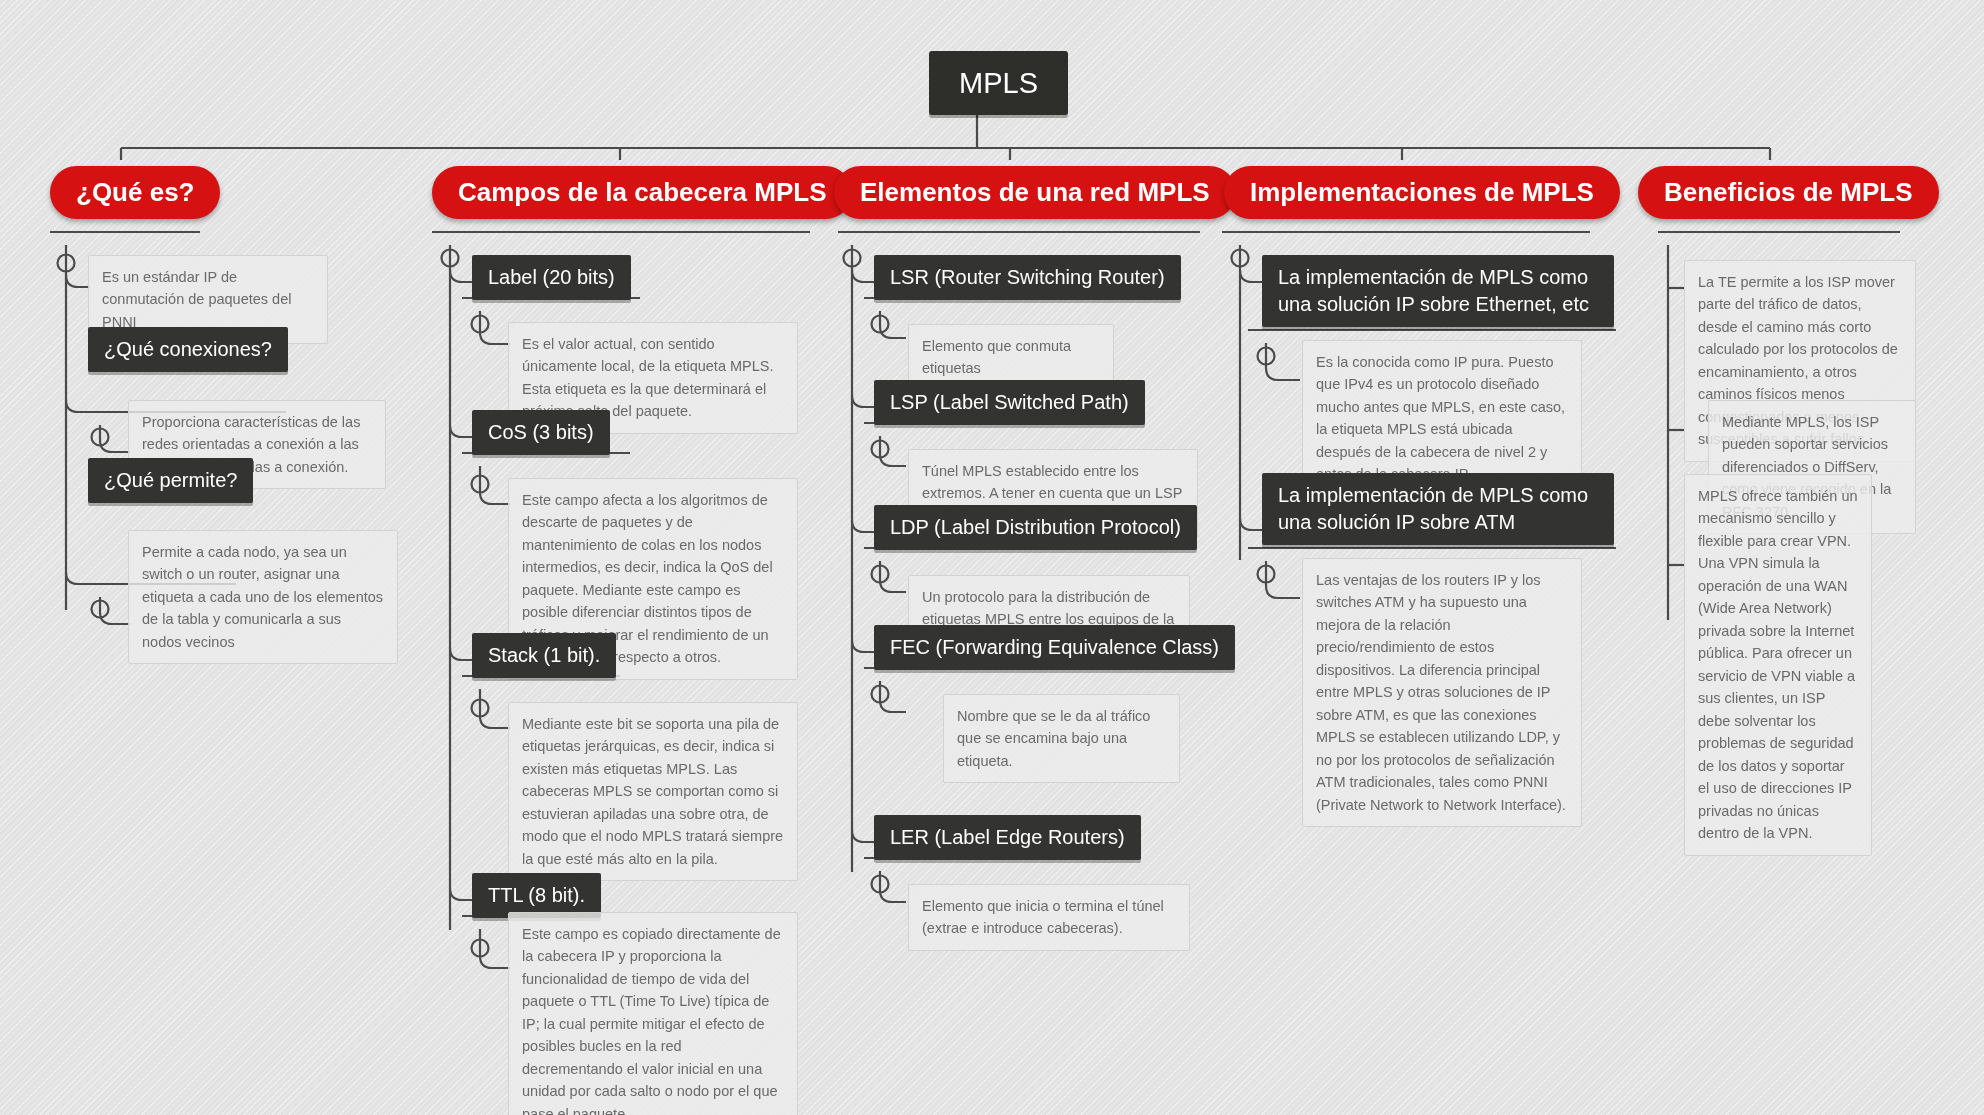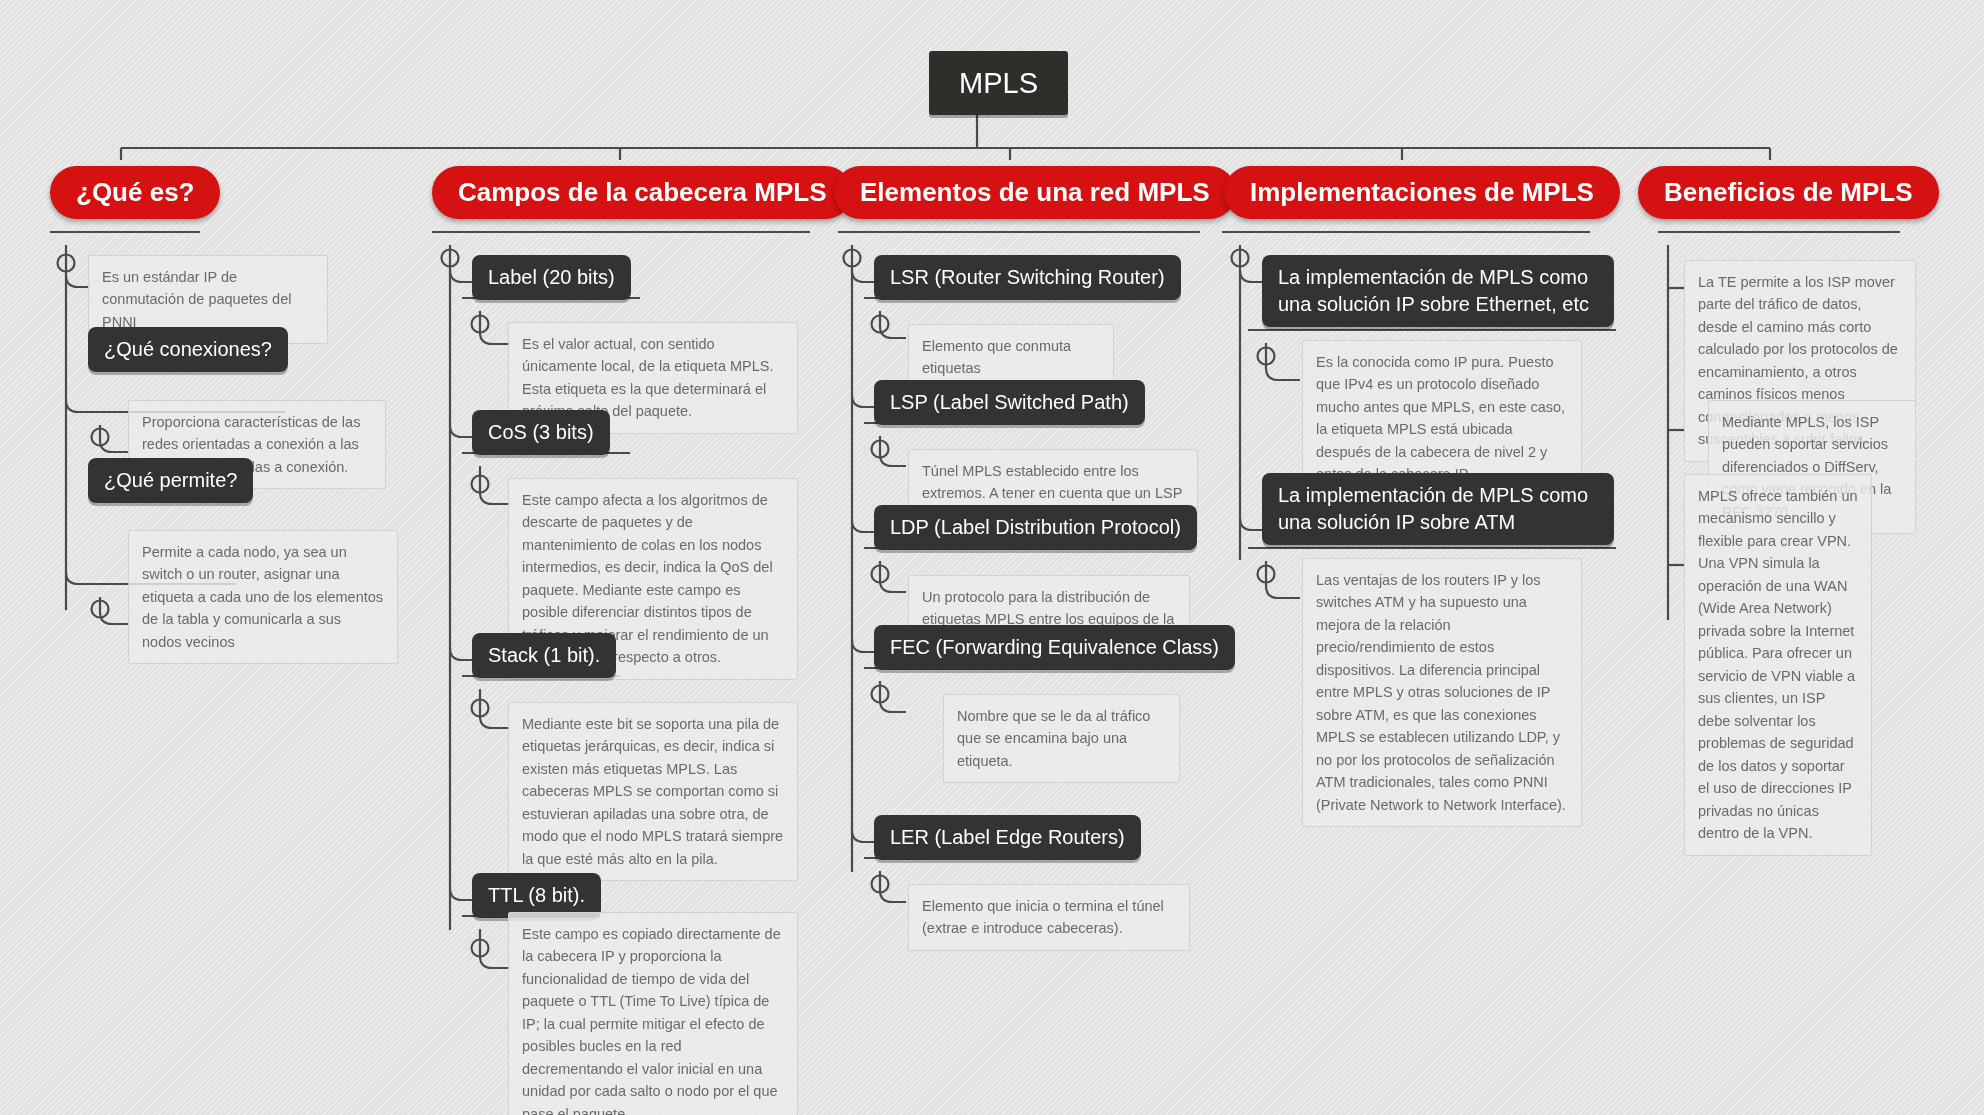--- a/index.html
+++ b/index.html
@@ -49,21 +49,21 @@
     box-shadow: 0 3px 5px rgba(0,0,0,0.30);
     white-space: nowrap;
     text-align: center;
     font-weight: bold;
   }
 
   
   .darkbox {
     background: #333331;
     color: #ffffff;
-    border-radius: 8px;
+    border-radius: 2px;
     padding: 9px 16px;
     font-size: 20px;
     line-height: 1.35;
     box-shadow: 0 3px 0 rgba(0,0,0,0.28);
   }
   .darkbox.wrap { white-space: normal; }
   .darkbox.nowrap { white-space: nowrap; }
 
   
   .note {

